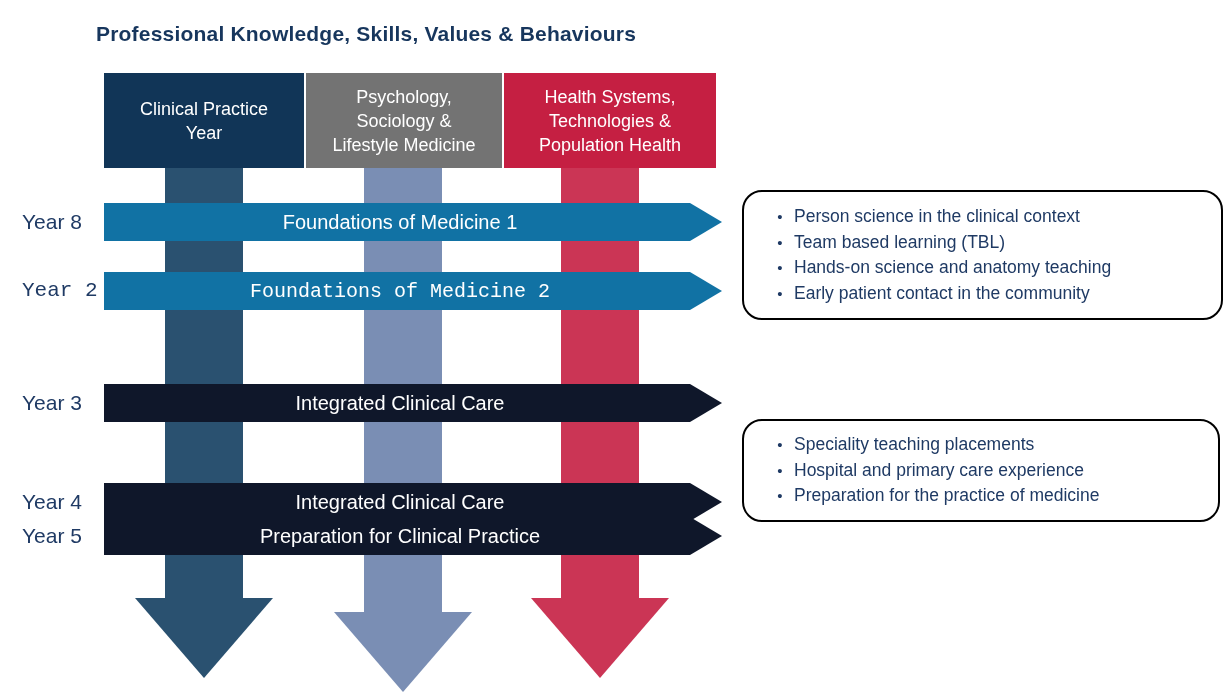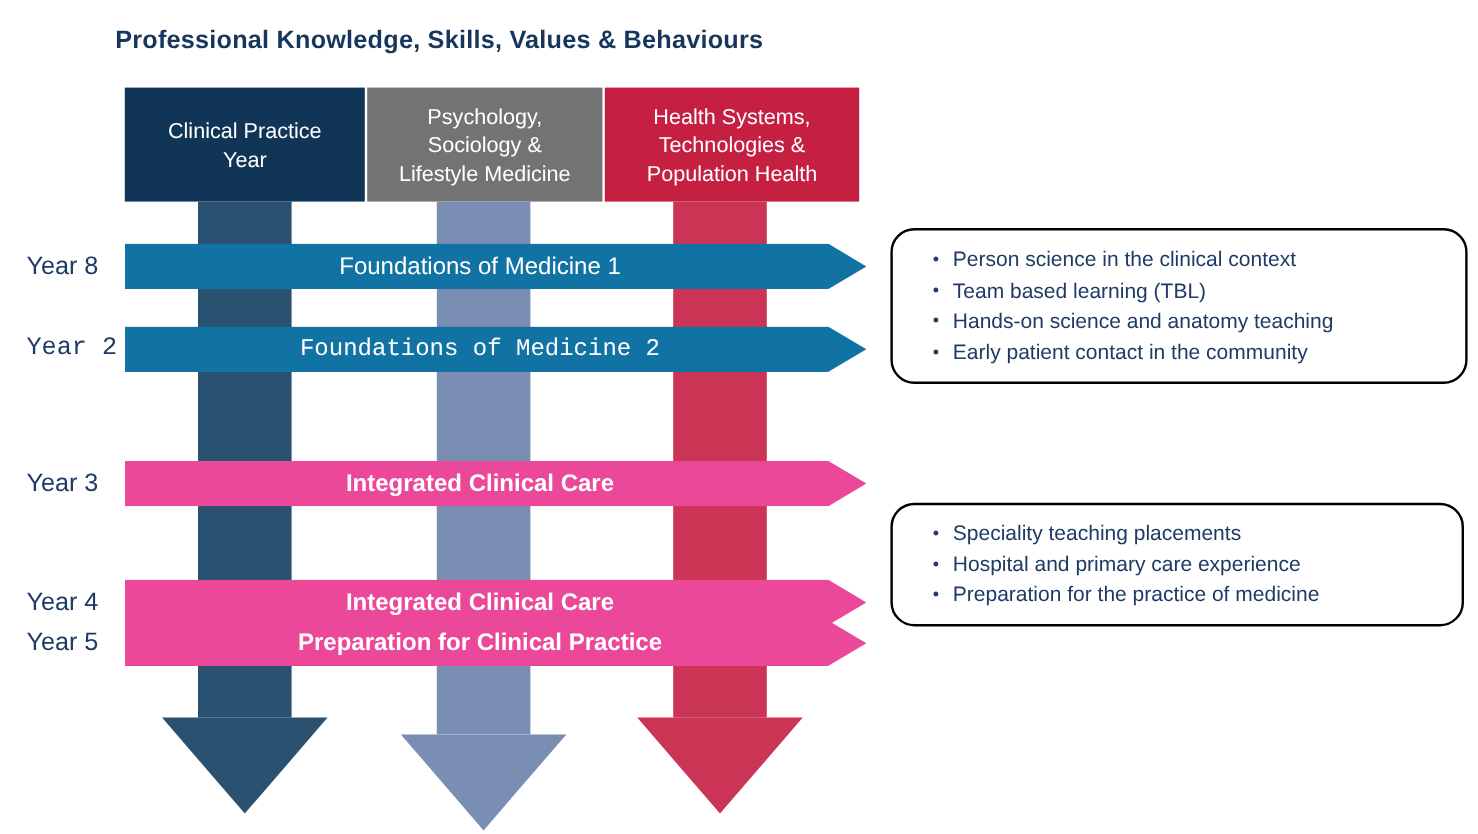--- a/index.html
+++ b/index.html
@@ -28,21 +28,21 @@
     font-size:21px;color:#1F3A64;z-index:3;
   }
   .year-arrow{
     position:absolute;left:104px;width:618px;height:38px;z-index:2;
     display:flex;align-items:center;justify-content:center;
     color:#ffffff;font-size:20px;
     clip-path:polygon(0 0, calc(100% - 32px) 0, 100% 50%, calc(100% - 32px) 100%, 0 100%);
   }
   .year-arrow span{padding-right:26px;}
   .year-arrow.blue{background:#1172A4;}
-  .year-arrow.green{background:#ec4899;font-weight:bold;}
+  .year-arrow.green{background:#0f172a;}
   .y0{top:203px;} .y1{top:272px;font-family:Liberation Mono, monospace;} .y2{top:384px;} .y3{top:451px;margin-top:32px;} .y4{top:517px;}
   
   .callout{
     position:absolute;left:742px;border:2px solid #000000;border-radius:20px;
     background:#ffffff;box-sizing:border-box;z-index:3;
     display:flex;align-items:center;
   }
   .callout.b0{top:190px;width:481px;height:130px;}
   .callout.b1{top:419px;width:478px;height:103px;}
   .callout ul{list-style:none;margin:0;padding:0 10px 0 22px;}

